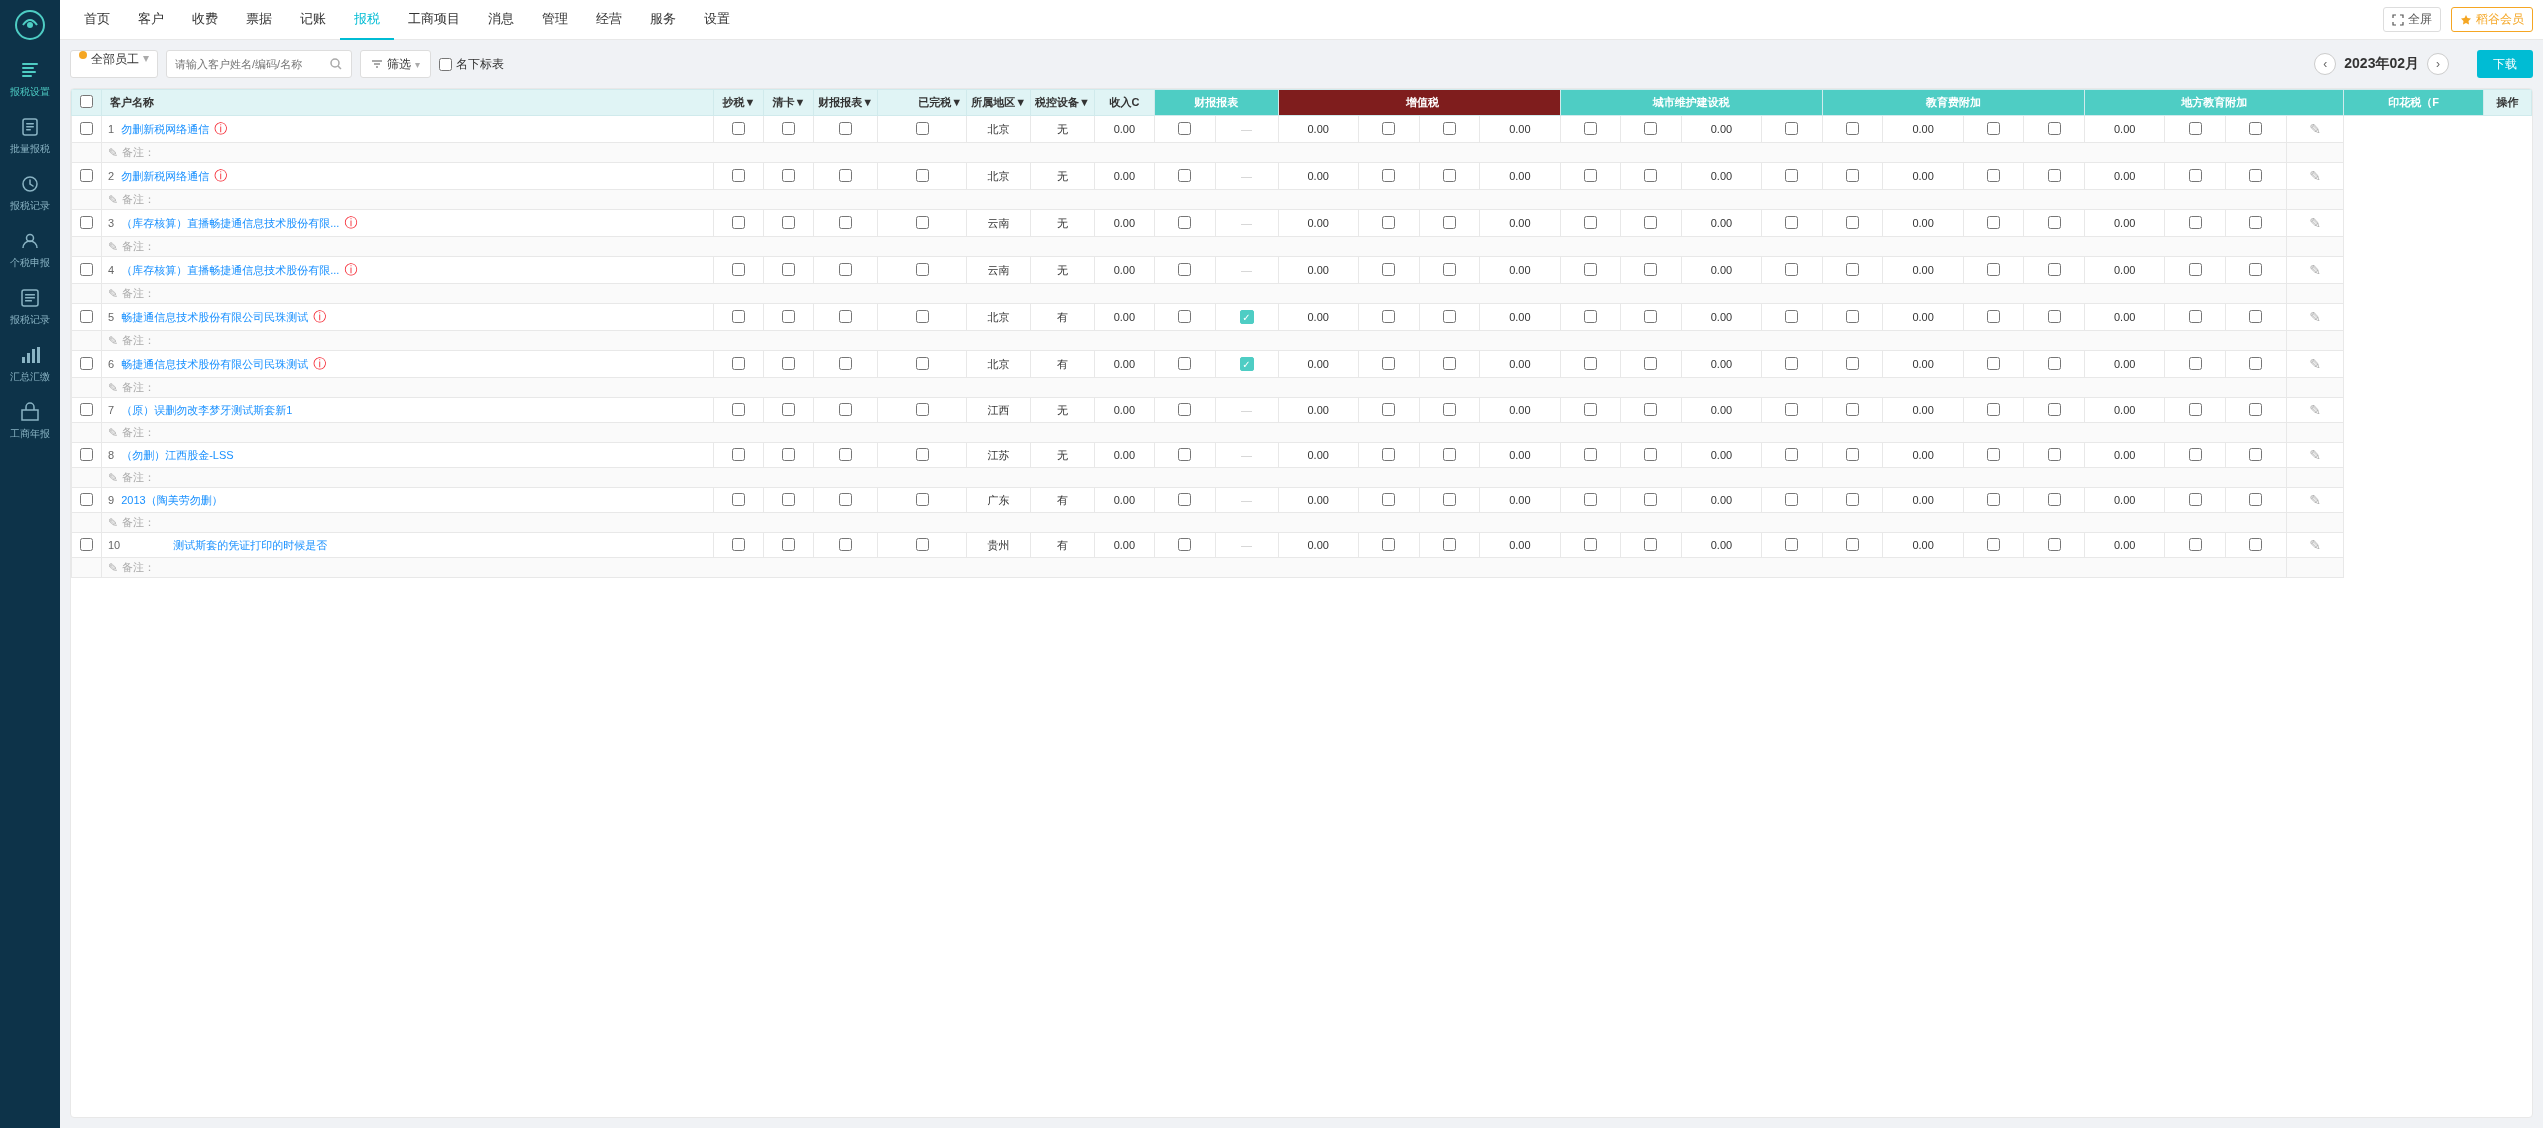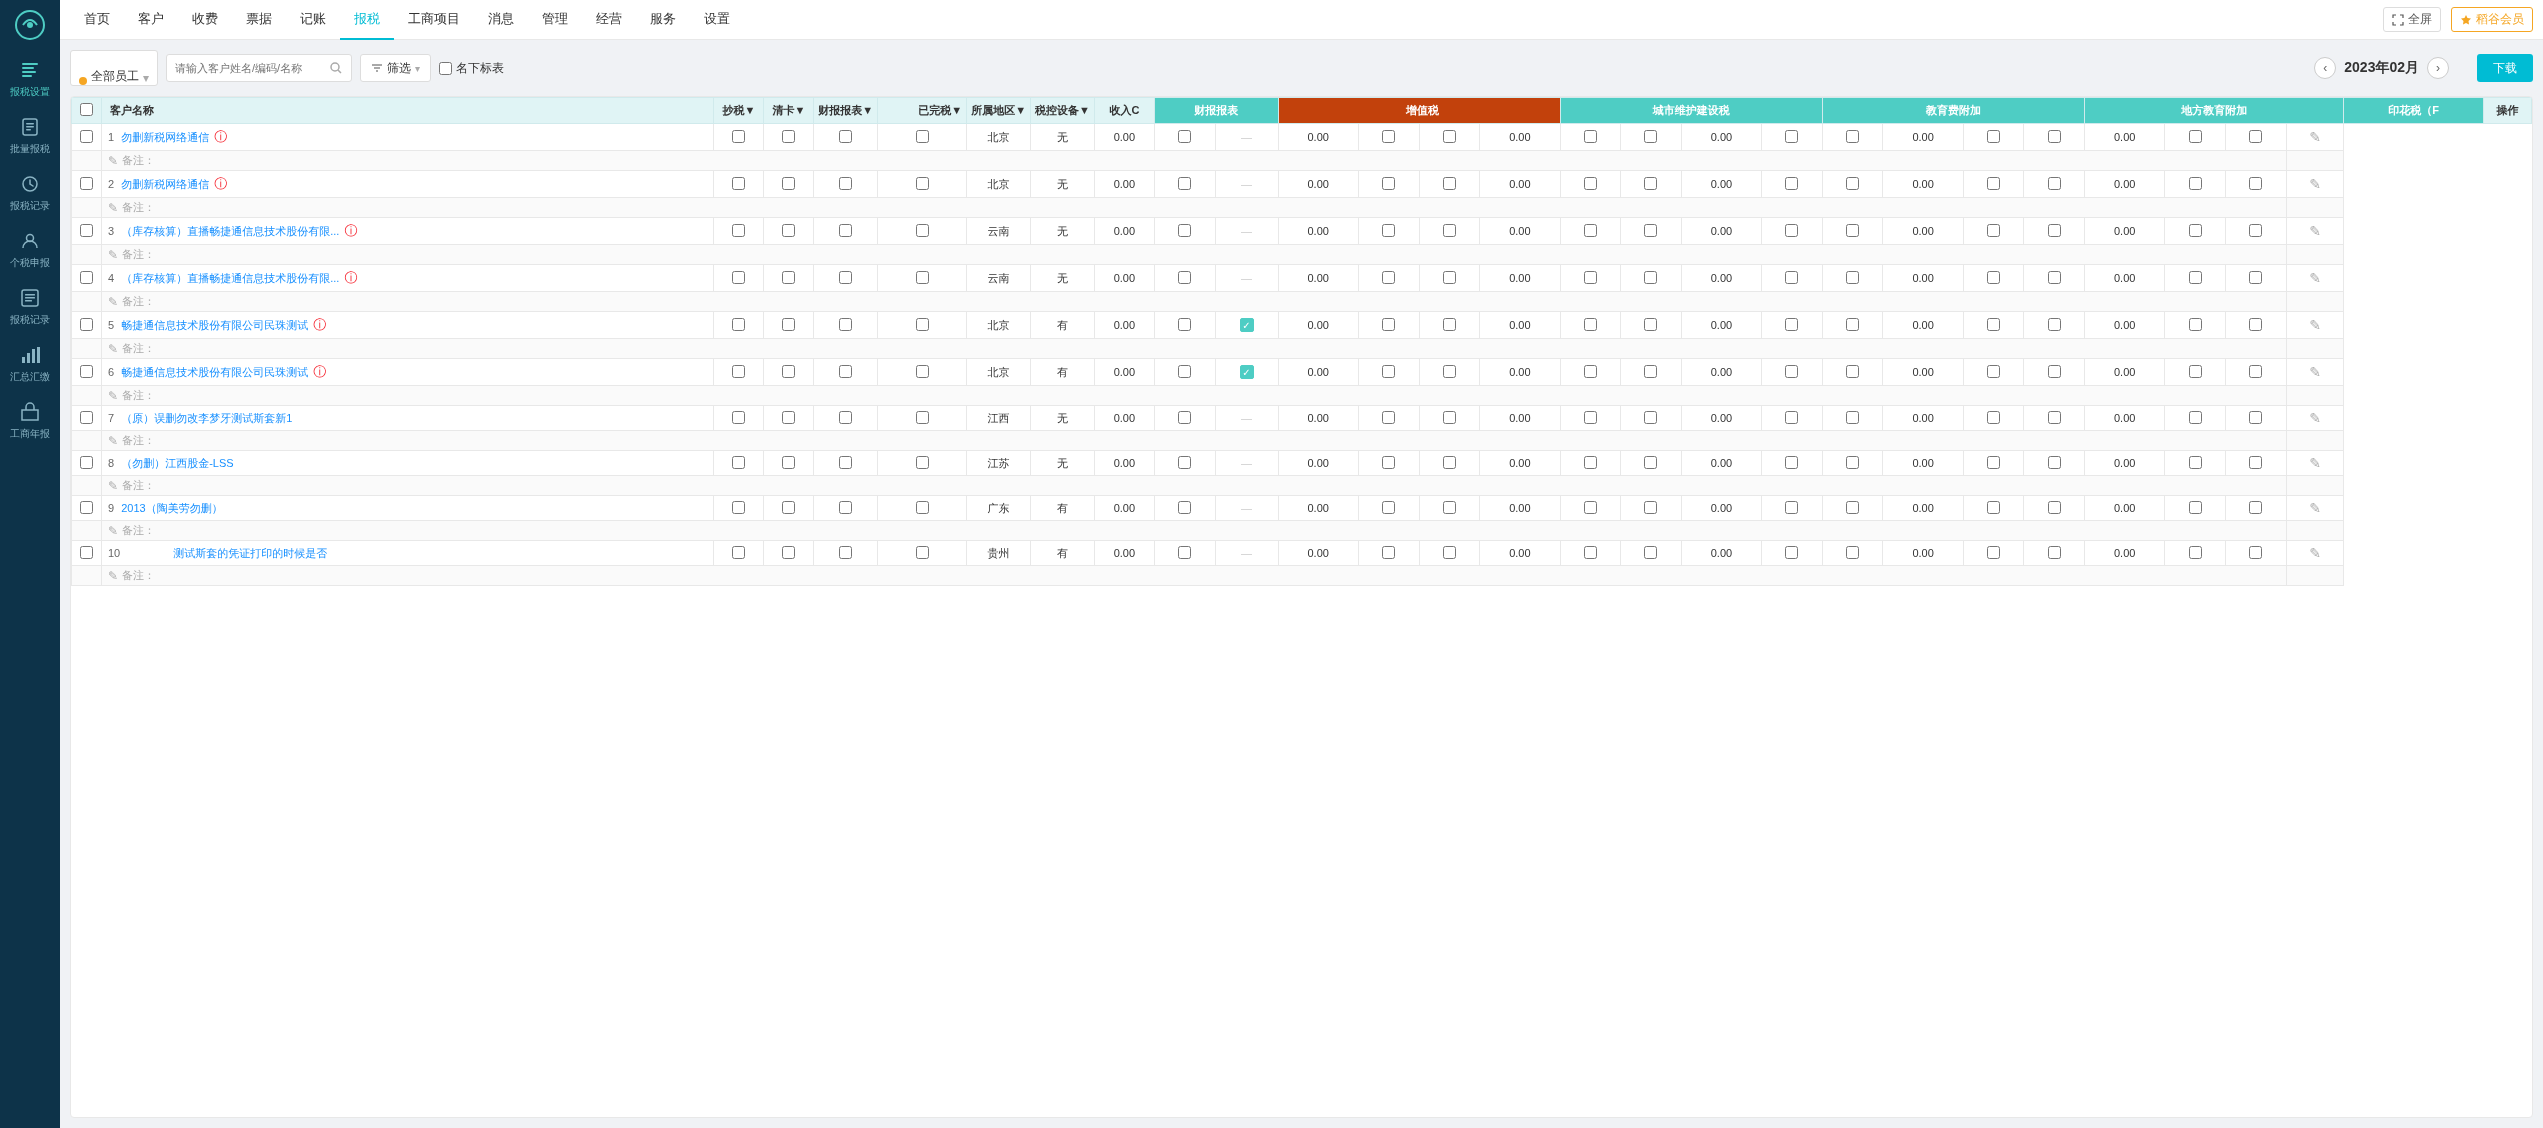--- a/index.html
+++ b/index.html
@@ -128,25 +128,25 @@
     
     .toolbar {
       display: flex;
       align-items: center;
       gap: 8px;
       margin-bottom: 10px;
       flex-shrink: 0;
     }
     .select-box {
       display: flex;
-      align-items: flex-end;
+      align-items: flex-start;
       border: 1px solid #ddd;
       border-radius: 3px;
       background: #fff;
-      height: 36px;
+      height: 28px;
       padding: 0 8px;
       cursor: pointer;
       gap: 4px;
       font-size: 12px;
       color: #333;
     }
     .select-box .dot {
       width: 8px; height: 8px;
       border-radius: 50%;
       background: #f5a623;
@@ -510,21 +510,21 @@
             </th>
             <th style="min-width:180px; background:#e0f4f5; text-align:left; padding-left:8px;">客户名称</th>
             <th style="width:50px; background:#e0f4f5;">抄税▼</th>
             <th style="width:50px; background:#e0f4f5;">清卡▼</th>
             <th style="width:60px; background:#e0f4f5;">财报报表▼</th>
             <th style="width:50px; background:#e0f4f5;padding-left:40px;">已完税▼</th>
             <th style="width:60px; background:#e0f4f5;">所属地区▼</th>
             <th style="width:60px; background:#e0f4f5;">税控设备▼</th>
             <th style="width:60px; background:#e0f4f5;">收入C</th>
             <th colspan="2" style="background:#4ecdc4; color:#fff;">财报报表</th>
-            <th colspan="4" style="background:#c2410c; color:#fff;padding-left:11px;">增值税</th>
+            <th colspan="4" style="background:#7f1d1d; color:#fff;padding-left:11px;">增值税</th>
             <th colspan="4" style="background:#4ecdc4; color:#fff;">城市维护建设税</th>
             <th colspan="4" style="background:#4ecdc4; color:#fff;">教育费附加</th>
             <th colspan="4" style="background:#4ecdc4; color:#fff;">地方教育附加</th>
             <th colspan="3" style="background:#4ecdc4; color:#fff;">印花税（F</th>
             <th style="width:48px; background:#e0f4f5;">操作</th>
           </tr>
 
         </thead>
         <tbody id="table-body">
         <tr class="data-row">

